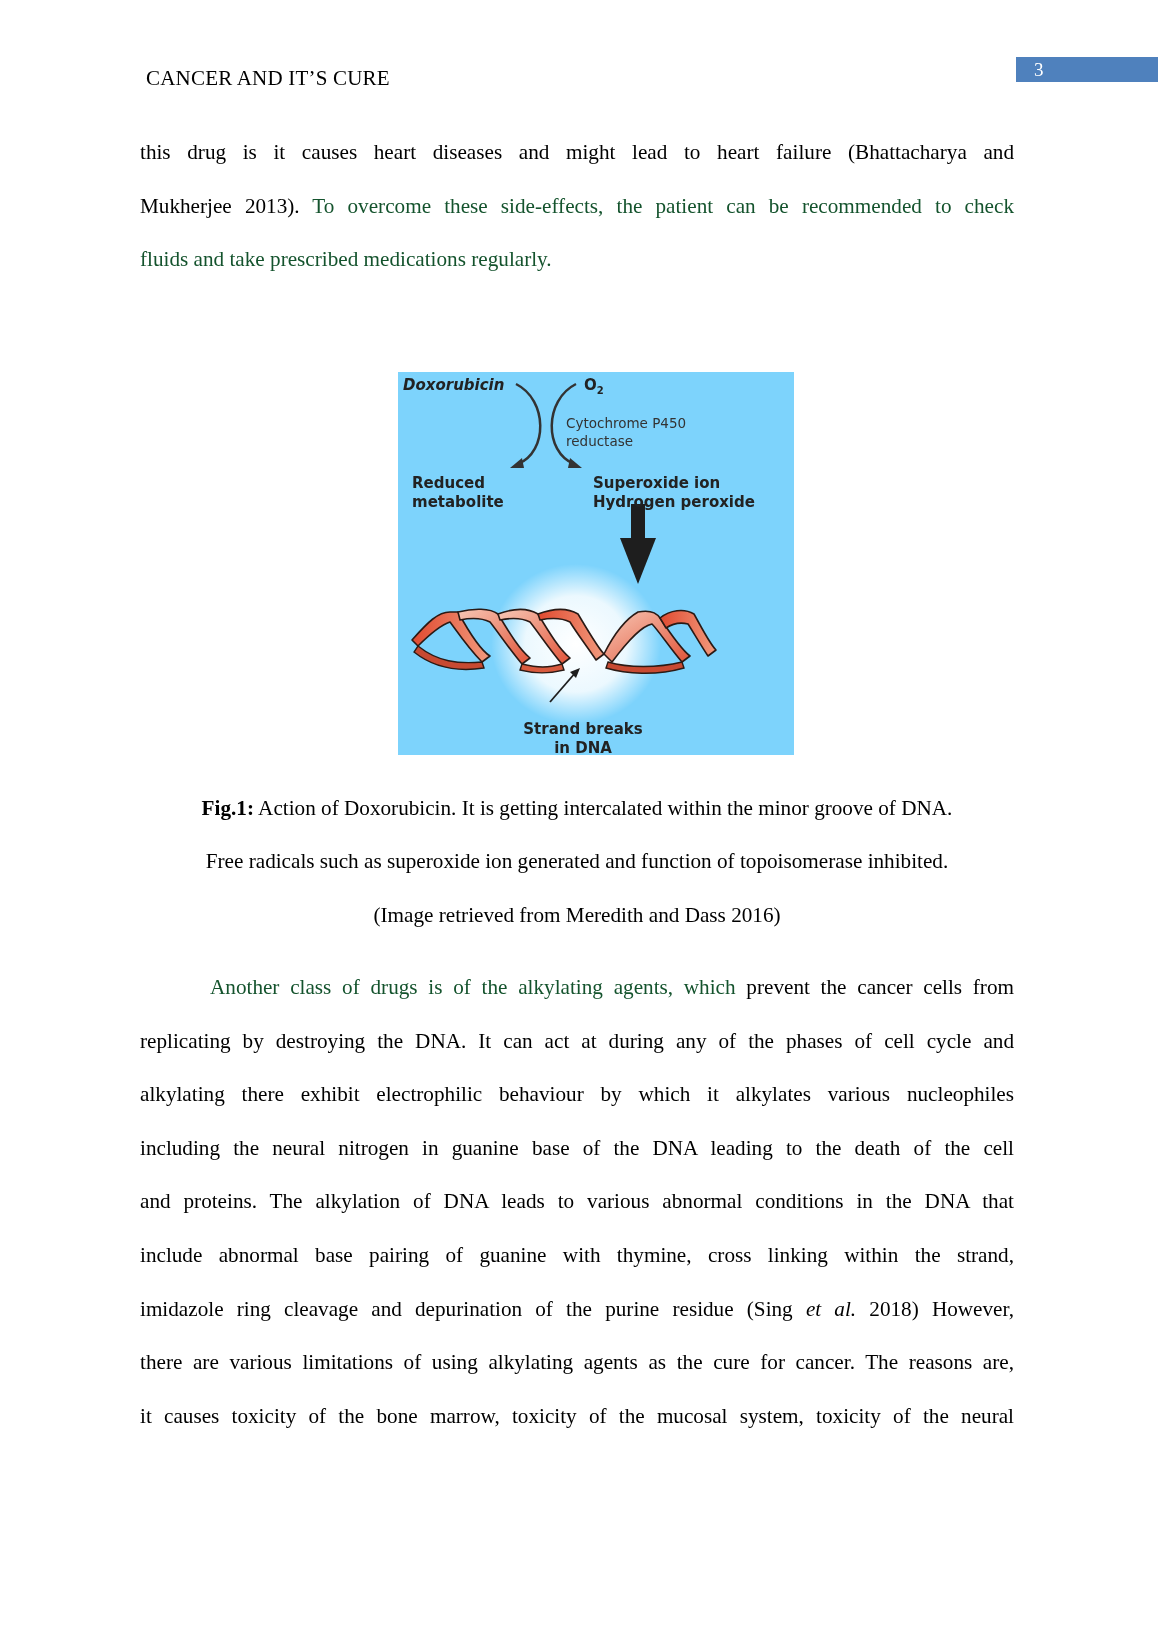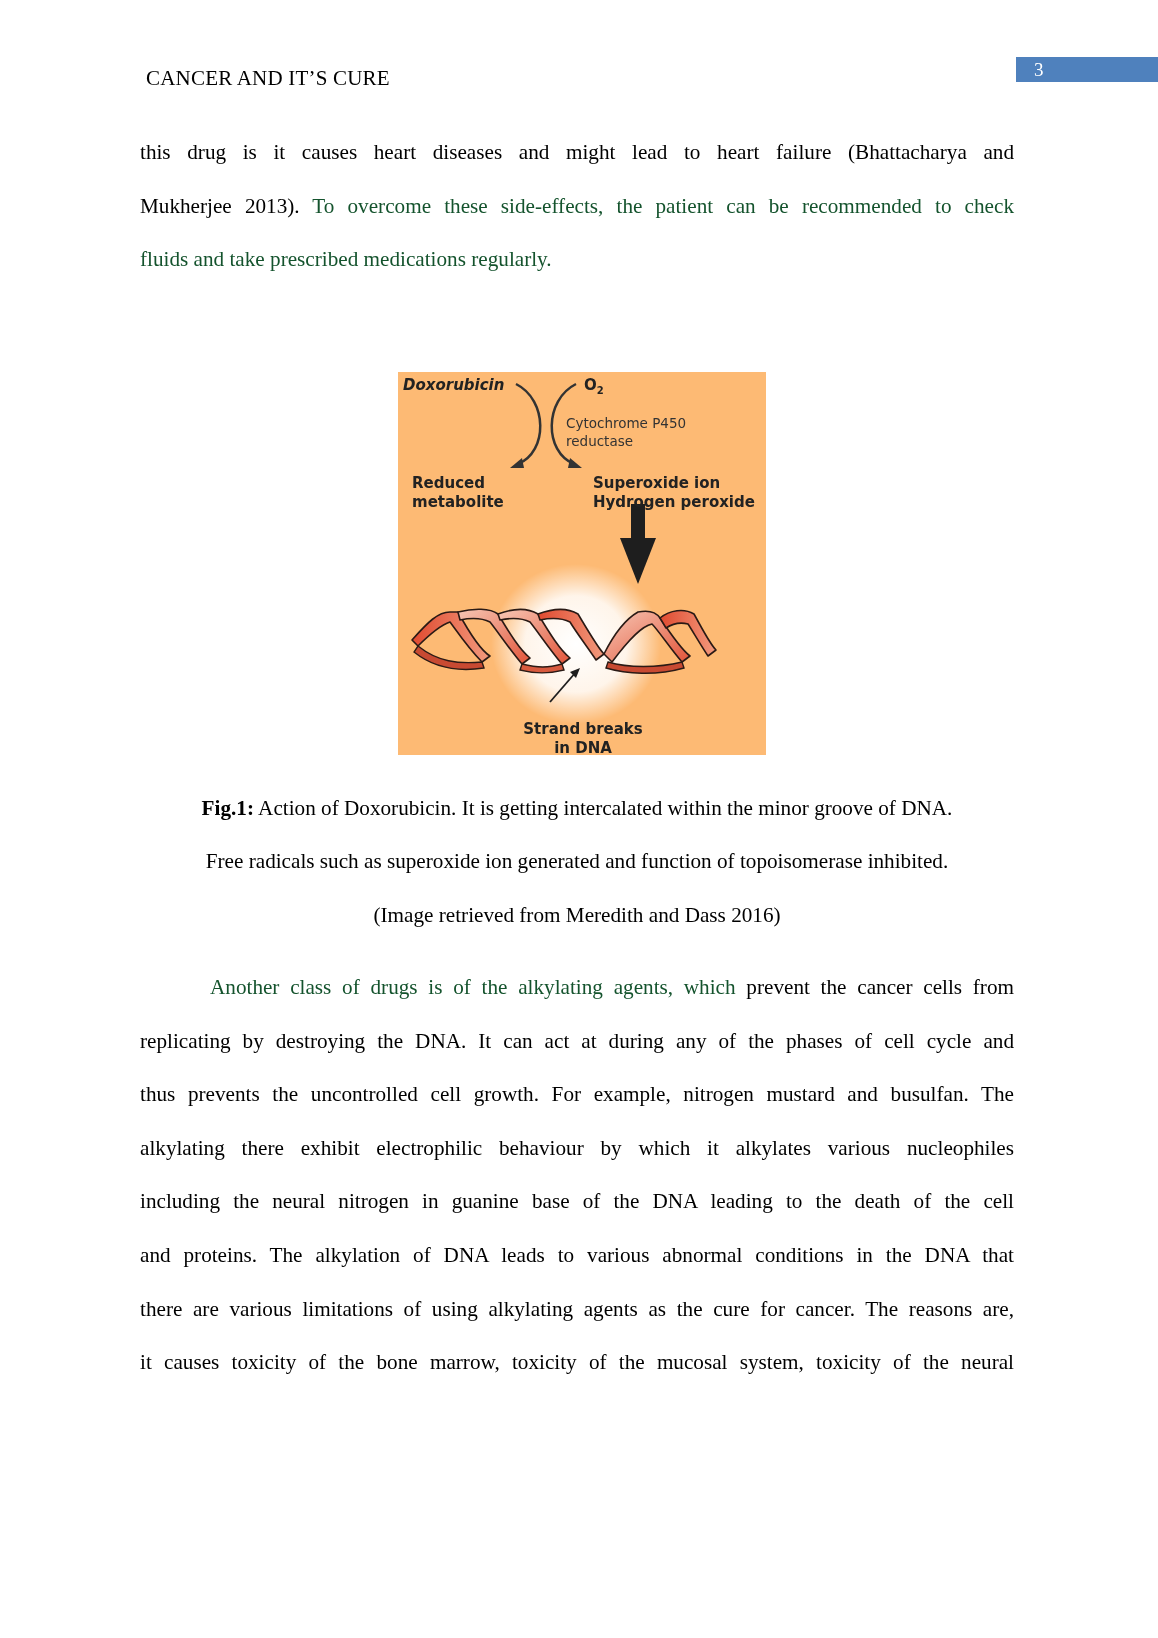--- a/index.html
+++ b/index.html
@@ -9,22 +9,22 @@
                     letter-spacing: 0.2px; }
     .page-num { position: absolute; left: 1016px; top: 57px; width: 142px; height: 25px;
                 background: #4f81bd; color: #ffffff; font-size: 19px; line-height: 25px;
                 box-sizing: border-box; padding-left: 18px; }
     .para { position: absolute; left: 140px; width: 874px; font-size: 21.2px;
             line-height: 53.6px; text-align: justify; text-align-last: justify; margin: 0; }
     .line { display: block; height: 53.6px; text-align: justify; text-align-last: justify;
             white-space: nowrap; }
     .line.left { text-align-last: left; }
     .red { color: #14532d; }
-    .figure { position: absolute; left: 398px; top: 372px; width: 368px; height: 383px;
-              background: #fdba74; overflow: hidden; }
+    .figure { position: absolute; left: 398px; top: 372px; width: 396px; height: 383px;
+              background: #7dd3fc; overflow: hidden; }
     .figure svg { position: absolute; left: 0; top: 0; }
     .fig-label { position: absolute; font-family: "DejaVu Sans", sans-serif; color: #222; }
     .fl-dox { left: 5px; top: 4px; font-size: 15px; font-weight: bold; font-style: italic; }
     .fl-o2 { left: 186px; top: 4px; font-size: 15px; font-weight: bold; }
     .fl-o2 sub { font-size: 10px; }
     .fl-cyto { left: 168px; top: 42px; font-size: 13.5px; font-weight: normal; line-height: 18px; color: #333; width: 150px; }
     .fl-red { left: 14px; top: 102px; font-size: 15px; font-weight: bold; line-height: 19px; width: 120px; }
     .fl-sup { left: 195px; top: 102px; font-size: 15px; font-weight: bold; line-height: 19px; width: 170px; }
     .fl-strand { left: 110px; top: 348px; font-size: 15px; font-weight: bold; line-height: 19px;
                  width: 150px; text-align: center; }
@@ -110,19 +110,20 @@
   </div>
 </div>
 
 <p class="caption" style="top:782px;"><b>Fig.1:</b><span> Action of Doxorubicin. It is getting intercalated within the minor groove of DNA.</span></p>
 <p class="caption" style="top:835px;">Free radicals such as superoxide ion generated and function of topoisomerase inhibited.</p>
 <p class="caption" style="top:889px;">(Image retrieved from Meredith and Dass 2016)</p>
 
 <div class="para" style="top:961px;">
   <span class="line" style="padding-left:70px;"><span class="red">Another class of drugs is of the alkylating agents, which</span><span> prevent the cancer cells from</span></span>
   <span class="line">replicating by destroying the DNA. It can act at during any of the phases of cell cycle and</span>
-  <span class="line">thus prevents the uncontrolled cell growth. For example, nitrogen mustard and busulfan. The</span>
   <span class="line">alkylating there exhibit electrophilic behaviour by which it alkylates various nucleophiles</span>
   <span class="line">including the neural nitrogen in guanine base of the DNA leading to the death of the cell</span>
   <span class="line">and proteins. The alkylation of DNA leads to various abnormal conditions in the DNA that</span>
+  <span class="line">include abnormal base pairing of guanine with thymine, cross linking within the strand,</span>
+  <span class="line"><span>imidazole ring cleavage and depurination of the purine residue (Sing </span><i>et al.</i><span> 2018) However,</span></span>
   <span class="line">there are various limitations of using alkylating agents as the cure for cancer. The reasons are,</span>
   <span class="line">it causes toxicity of the bone marrow, toxicity of the mucosal system, toxicity of the neural</span>
 </div>
 
 </body></html>

